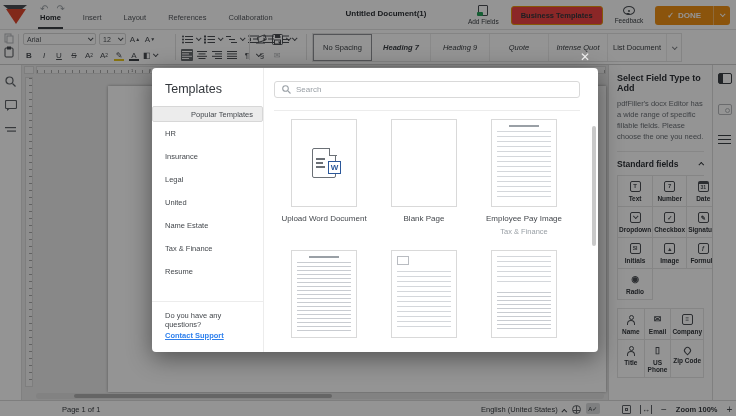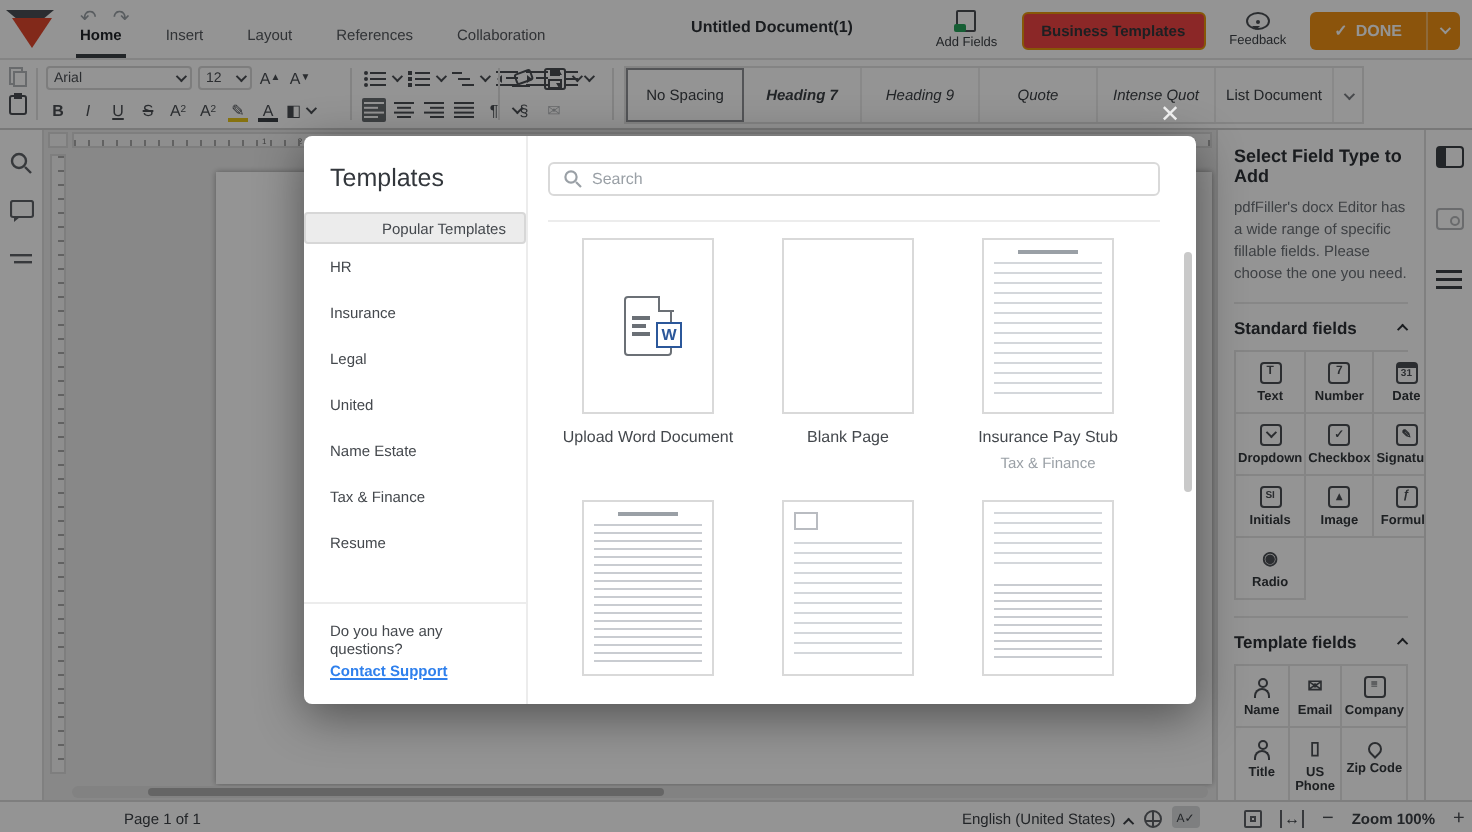--- a/index.html
+++ b/index.html
@@ -445,24 +445,20 @@
         <div class="fcell">
             <span class="fld-box">ƒ</span>
             <span>Formula</span>
           </div>
         <div class="fcell">
             <span class="bare-ic">◉</span>
             <span>Radio</span>
           </div>
       </div>
 
-      <div class="rp-sec">
-        <span>Template fields</span>
-          <span class="caret up"></span>
-      </div>
       <div class="fgrid">
         <div class="fcell">
             <span class="person"></span>
             <span>Name</span>
           </div>
         <div class="fcell">
             <span class="bare-ic">✉</span>
             <span>Email</span>
           </div>
         <div class="fcell">
@@ -553,21 +549,21 @@
           <div class="tcard"></div>
           <div class="c-label">Blank Page</div>
         </div>
         <div class="card-col">
           <div class="tcard">
             <span class="mini-doc">
               <span class="mini-title" style="display:block;"></span>
               <span class="mini-lines" style="display:block; height:68px;"></span>
             </span>
           </div>
-          <div class="c-label">Insurance Pay Stub</div>
+          <div class="c-label">Employee Pay Image</div>
           <div class="c-sub">Tax &amp; Finance</div>
         </div>
       </div>
 
       <div class="cards" style="margin-top:14px;">
         <div class="card-col">
           <div class="tcard">
             <span class="mini-doc">
                 <span class="mini-title" style="display:block;"></span>
                 <span class="mini-lines dense" style="display:block; height:70px;"></span>

